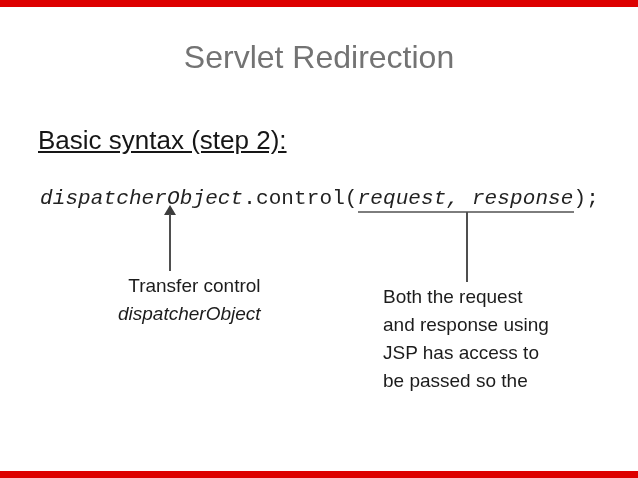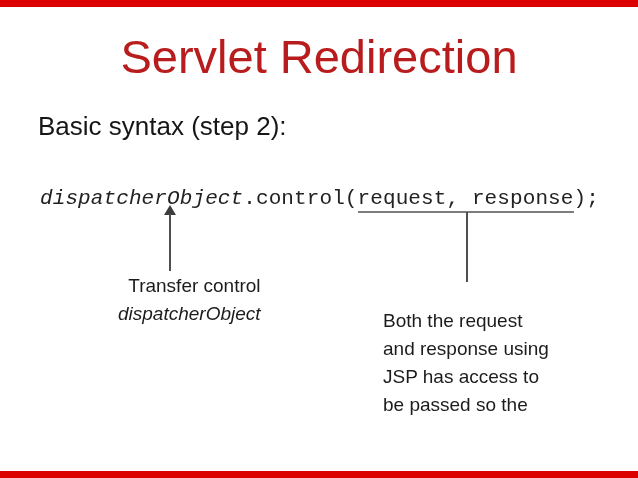--- a/index.html
+++ b/index.html
@@ -12,61 +12,63 @@
     color:#1c1c1c;
   }
   .accent-bar{
     position:absolute;left:0;width:638px;height:7px;
   }
   .accent-bar.top{top:0;}
   .accent-bar.bottom{bottom:0;}
   .title{
     position:absolute;top:36px;left:0;width:638px;
     text-align:center;
-    font-size:47px;line-height:42px;
-    color:#b91c1c;
+    font-size:32px;line-height:42px;
+    color:#737373;
     letter-spacing:0px;
   }
   .subtitle{
-    position:absolute;top:111px;left:38px;
+    position:absolute;top:125px;left:38px;
     font-size:26px;line-height:30px;
     color:#161616;
+    text-decoration:underline;
   }
   .codeline{
     position:absolute;top:188px;left:40px;
     font-family:"Liberation Mono", monospace;
     font-size:21px;line-height:22px;
     white-space:pre;
     color:#222222;
     letter-spacing:0.1px;
   }
   .codeline .obj{font-style:italic;}
   .codeline .args{
     border-bottom:2px solid #7d7d7d;
     padding-bottom:1px;
+    font-style:italic;
   }
   .vline{
     position:absolute;width:2px;background:#4f4f4f;
   }
   .arrow-shaft{left:169px;top:214px;height:57px;}
   .arrow-head{
     position:absolute;left:164px;top:205px;
     width:0;height:0;
     border-left:6px solid transparent;
     border-right:6px solid transparent;
     border-bottom:10px solid #3d3d3d;
   }
   .drop-line{left:466px;top:212px;height:70px;}
   .callout{
     position:absolute;
     font-size:19px;line-height:28px;
     color:#1c1c1c;
   }
   .callout-left{left:118px;top:272px;text-align:right;}
-  .callout-right{left:383px;top:283px;margin-top:24px;}
+  .callout-right{left:383px;top:283px;}
   .em{font-style:italic;}
 </style>
 </head>
 <body>
 
 <div class="slide">
 
   <div class="accent-bar top" style="background: rgb(221, 0, 0);"></div>
 
   <div class="title">Servlet Redirection</div>

